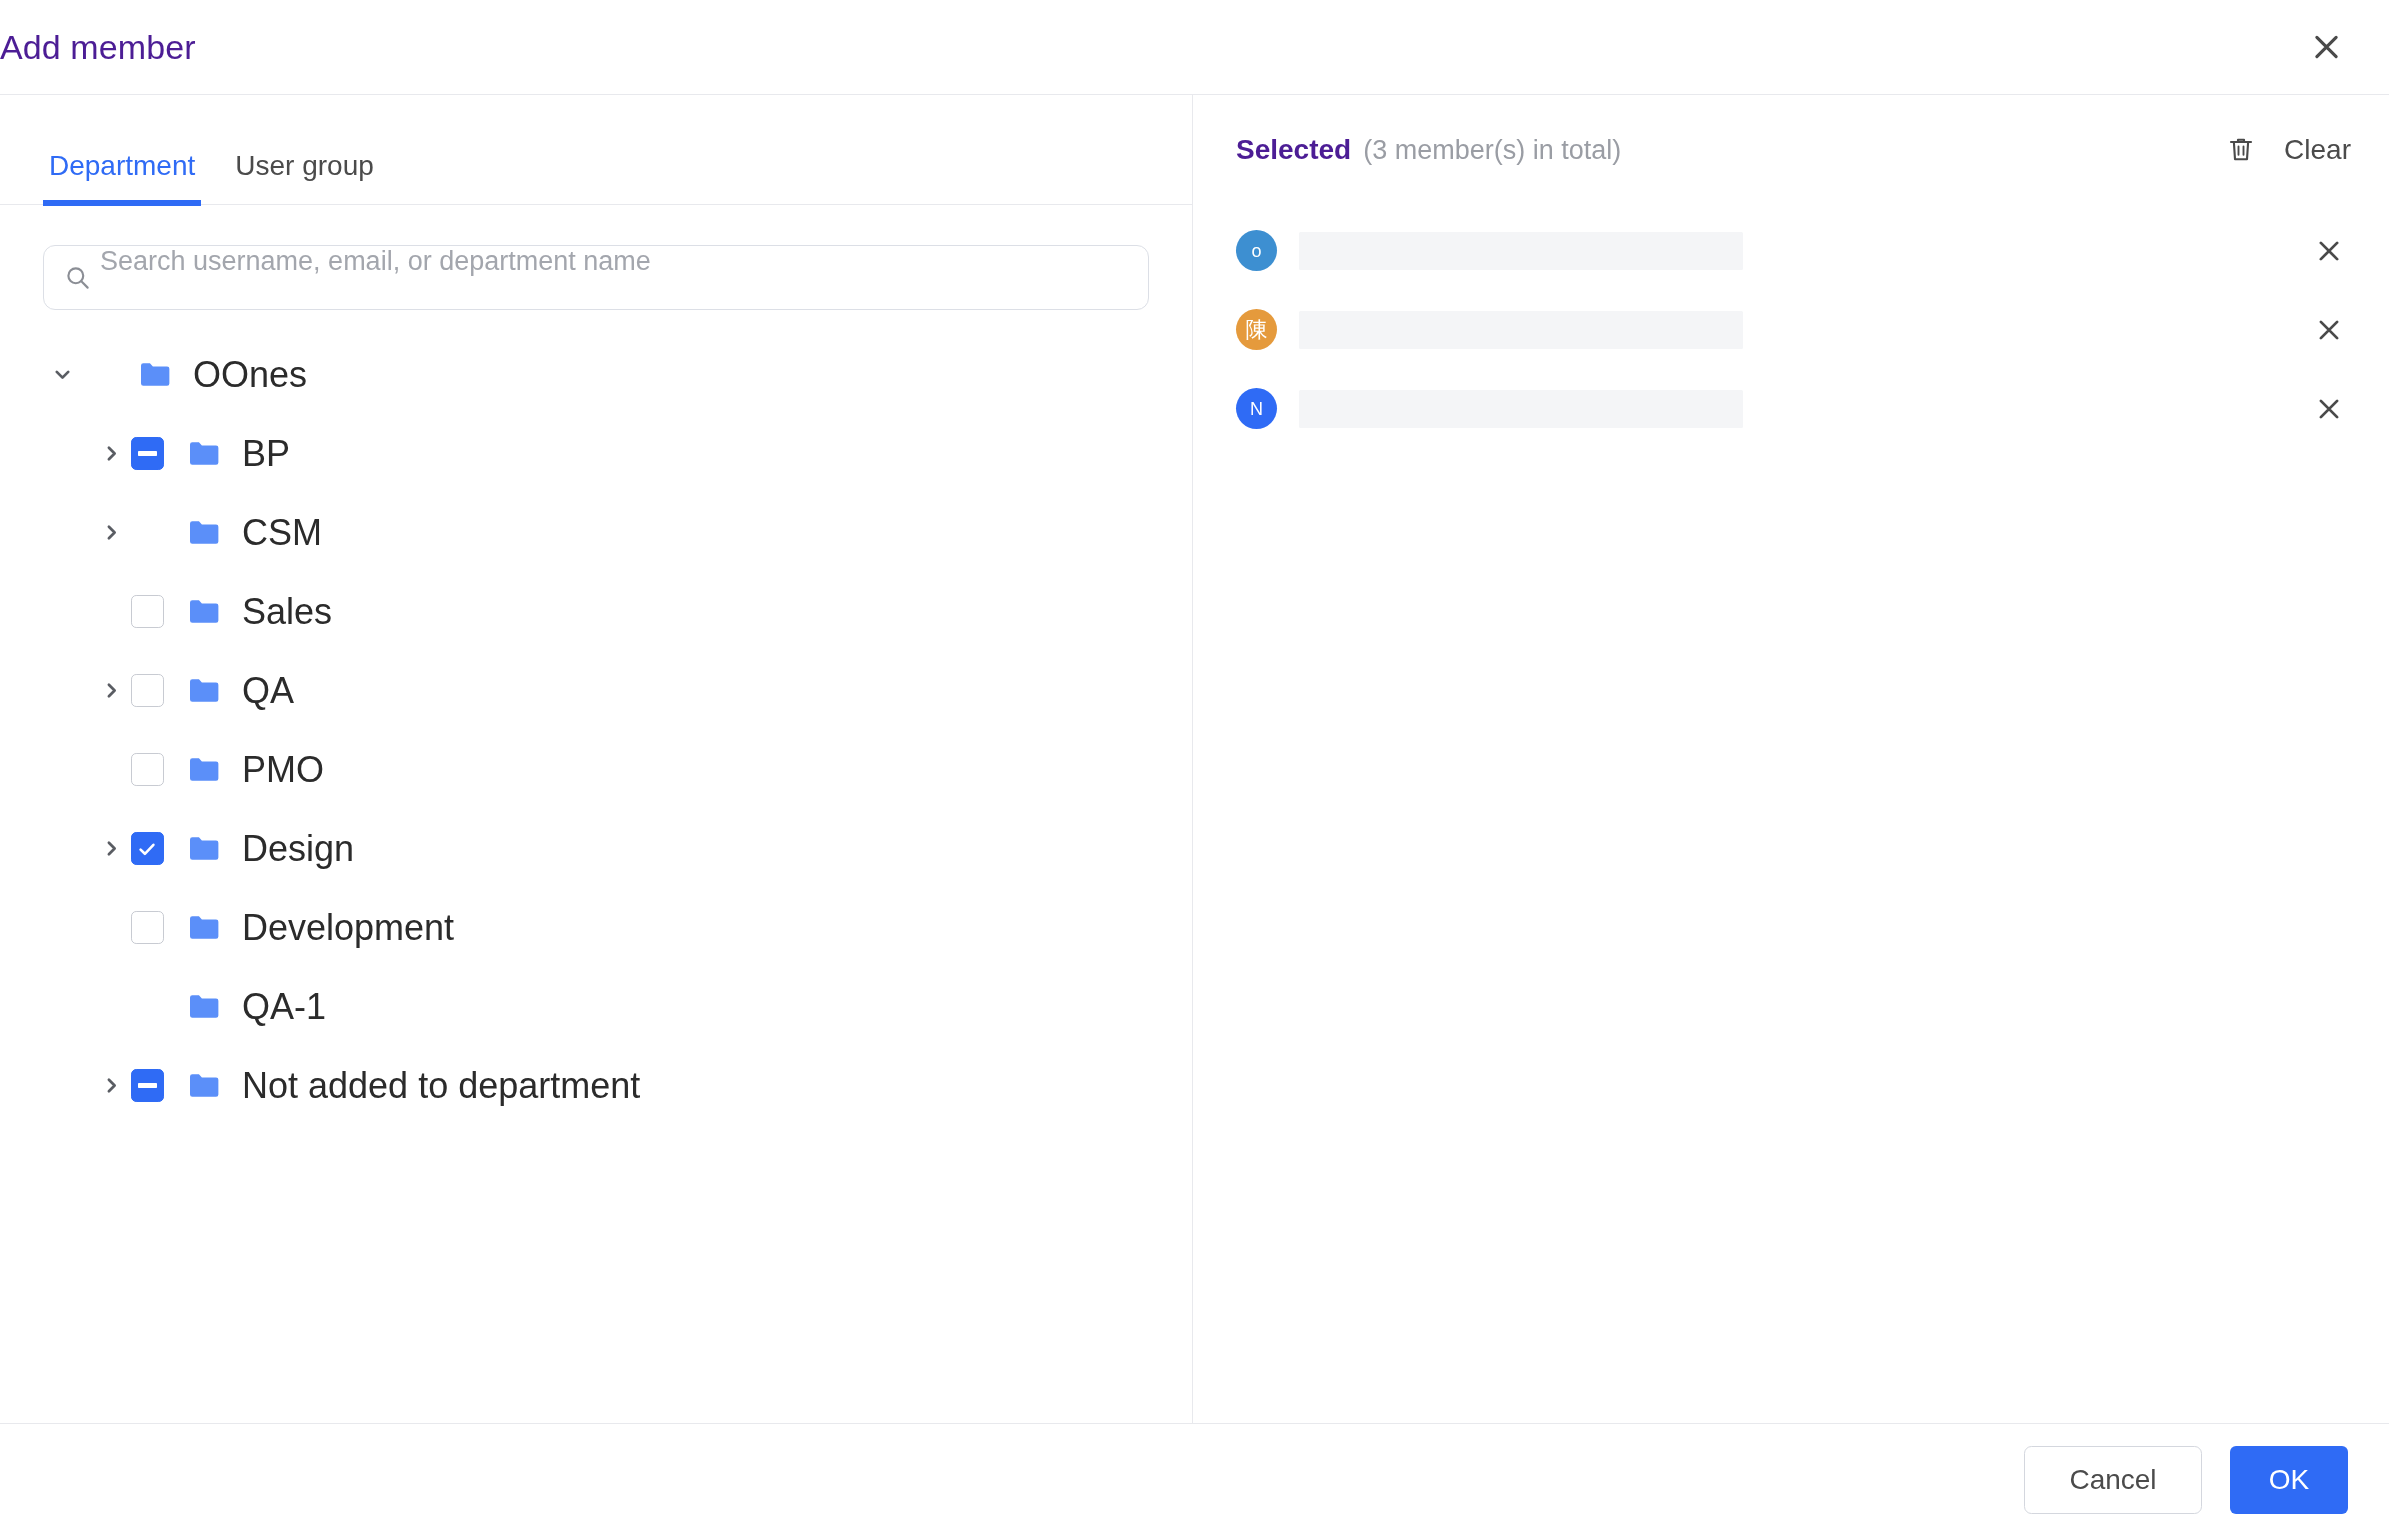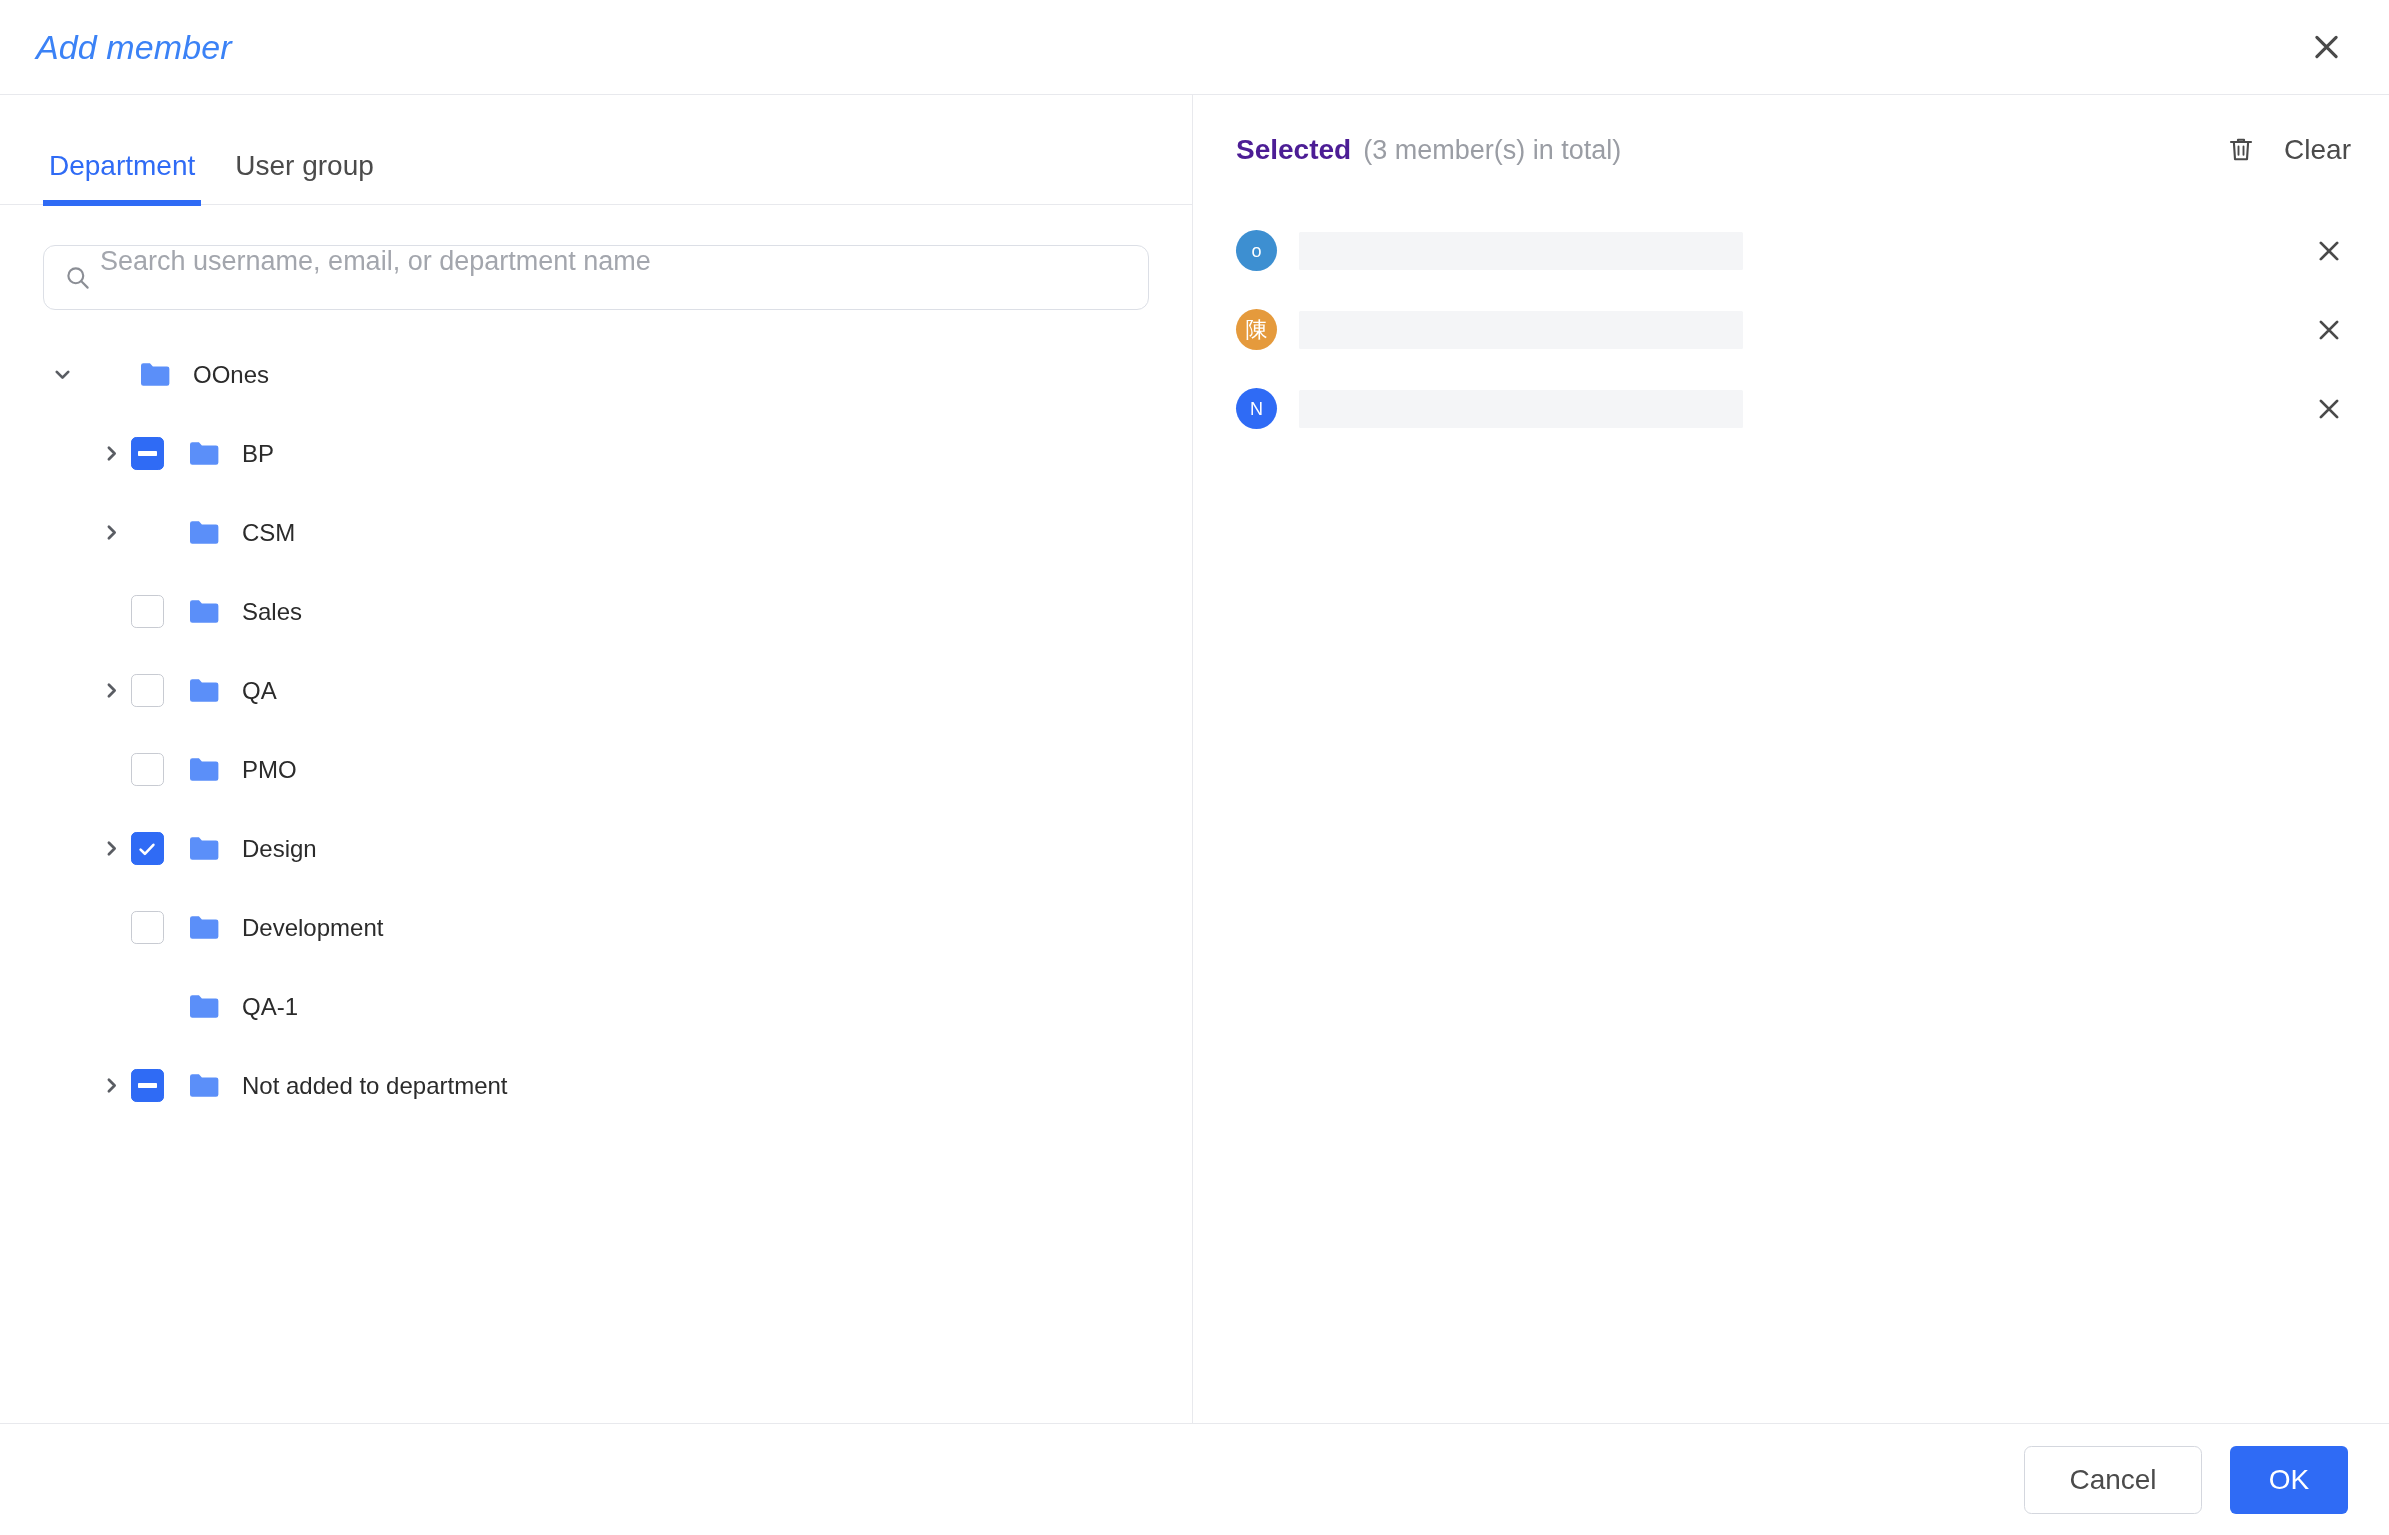--- a/index.html
+++ b/index.html
@@ -25,26 +25,24 @@
   
   .dialog-header {
     position: relative;
     height: 95px;
     flex: 0 0 95px;
     border-bottom: 1.5px solid #e8e9ed;
     display: flex;
     align-items: center;
   }
   .dialog-title {
-    margin-left: 36px;
     font-size: 34px;
     font-weight: 400;
-    color: #3b82f6;
+    color: #4c1d95;
     letter-spacing: 0.1px;
-    font-style: italic;
   }
   .close-btn {
     position: absolute;
     right: 38px;
     top: 50%;
     transform: translateY(-50%);
     width: 49px;
     height: 49px;
     display: flex;
     align-items: center;
@@ -184,21 +182,21 @@
     border-radius: 0.7px;
   }
   .tw-folder {
     width: 38px;
     flex: 0 0 38px;
     margin-right: 18px;
     display: flex;
     align-items: center;
   }
   .tw-label {
-    font-size: 24px;
+    font-size: 36px;
     color: #2b2b2b;
     white-space: nowrap;
   }
 
   
   .lvl-0 { padding-left: 43px; }
   .lvl-1 { padding-left: 92px; }
 
   
   .sel-header {

